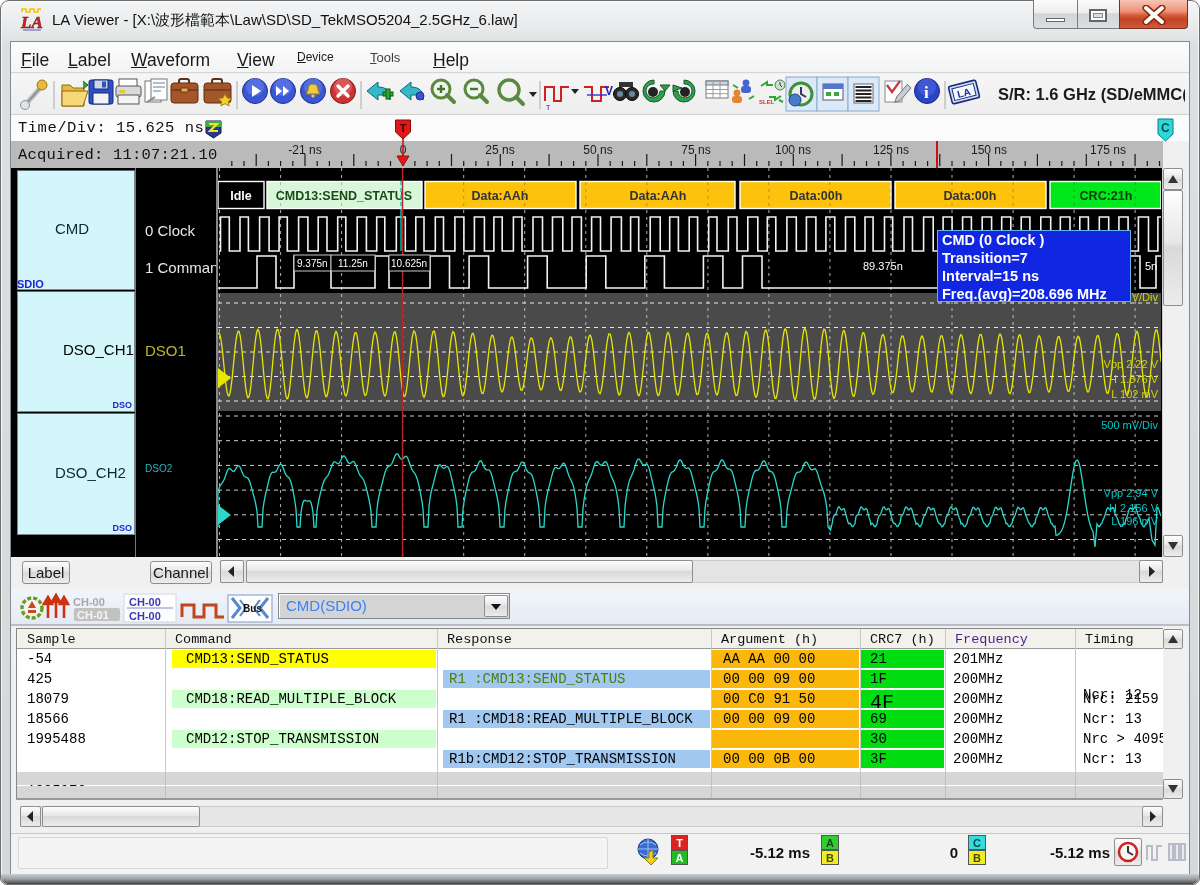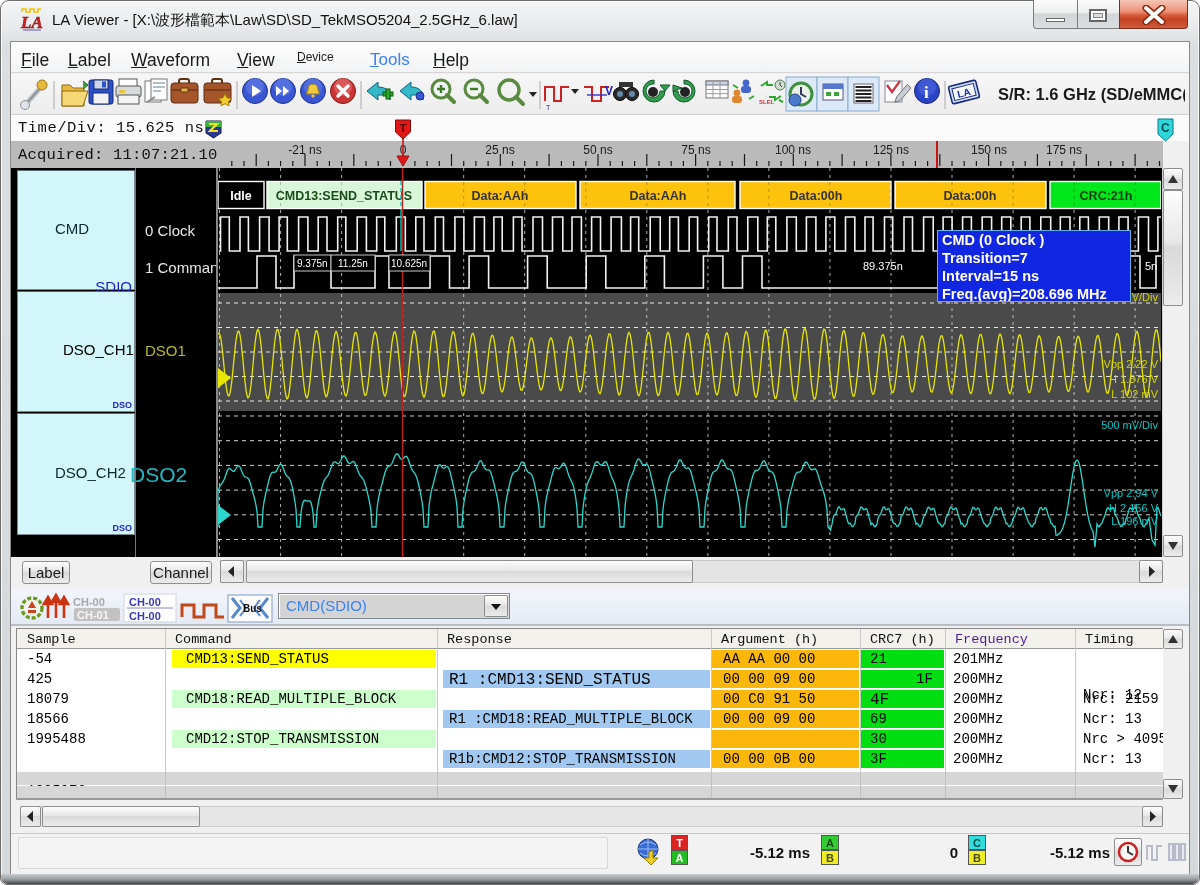--- a/index.html
+++ b/index.html
@@ -31,21 +31,21 @@
 <svg class="ab" style="left:1141px;top:5px" width="26" height="20" viewBox="0 0 26 20">
 <path d="M5,3 L21,17 M21,3 L5,17" stroke="#8a2a10" stroke-width="7" stroke-linecap="round"></path>
     <path d="M5,3 L21,17 M21,3 L5,17" stroke="#fdfdfd" stroke-width="4" stroke-linecap="round"></path>
   </svg>
 <div class="ab" style="left:11px;top:42px;width:1178px;height:31px;background:linear-gradient(#fdfdfd,#f2f3f4);border-bottom:1px solid #d6d6d6"></div>
 <div class="ab" style="left:21px;top:50px;font-size:17.5px;color:#1a1a1a"><span style="text-decoration:underline">F</span>ile</div>
 <div class="ab" style="left:68px;top:50px;font-size:17.5px;color:#1a1a1a"><span style="text-decoration:underline">L</span>abel</div>
 <div class="ab" style="left:131px;top:50px;font-size:17.5px;color:#1a1a1a"><span style="text-decoration:underline">W</span>aveform</div>
 <div class="ab" style="left:237px;top:50px;font-size:17.5px;color:#1a1a1a"><span style="text-decoration:underline">V</span>iew</div>
 <div class="ab" style="left:297px;top:50px;font-size:12px;color:#1a1a1a"><span style="text-decoration:underline">D</span>evice</div>
-<div class="ab" style="left:370px;top:50px;font-size:17px;color:#3b82f6"><span style="text-decoration:underline">T</span>ools</div>
+<div class="ab" style="left:370px;top:50px;font-size:13px;color:#404040"><span style="text-decoration:underline">T</span>ools</div>
 <div class="ab" style="left:433px;top:50px;font-size:17.5px;color:#1a1a1a"><span style="text-decoration:underline">H</span>elp</div>
 <div class="ab" style="left:11px;top:74px;width:1178px;height:41px;background:linear-gradient(#f6f6f6,#ededed);border-bottom:1px solid #d0d0d0"></div>
 <svg class="ab" style="left:16px;top:75px" width="1169" height="40" viewBox="0 0 1169 40">
     <g transform="translate(4,3)">
 <path d="M6,26 L22,8" stroke="#c3c6cc" stroke-width="5" stroke-linecap="round"></path>
 <path d="M6,26 L22,8" stroke="#8d929b" stroke-width="2" stroke-linecap="round"></path>
 <circle cx="22" cy="7" r="5" fill="#e7b93c" stroke="#9c7a18"></circle>
 <circle cx="5" cy="27" r="4.5" fill="#dfe2e6" stroke="#8d929b"></circle>
 </g>
     <line x1="38" y1="6" x2="38" y2="34" stroke="#c2c2c2" stroke-width="1.5"></line>
@@ -302,46 +302,46 @@
     <line x1="934.5" y1="20" x2="934.5" y2="25" stroke="#1a1a1a" stroke-width="1.2"></line>
   </svg>
 <div class="ab" style="left:265px;top:143px;width:80px;text-align:center;font-size:12px;color:#1a1a1a">-21 ns</div>
 <div class="ab" style="left:363px;top:143px;width:80px;text-align:center;font-size:12px;color:#1a1a1a">0</div>
 <div class="ab" style="left:460px;top:143px;width:80px;text-align:center;font-size:12px;color:#1a1a1a">25 ns</div>
 <div class="ab" style="left:558px;top:143px;width:80px;text-align:center;font-size:12px;color:#1a1a1a">50 ns</div>
 <div class="ab" style="left:656px;top:143px;width:80px;text-align:center;font-size:12px;color:#1a1a1a">75 ns</div>
 <div class="ab" style="left:753px;top:143px;width:80px;text-align:center;font-size:12px;color:#1a1a1a">100 ns</div>
 <div class="ab" style="left:851px;top:143px;width:80px;text-align:center;font-size:12px;color:#1a1a1a">125 ns</div>
 <div class="ab" style="left:949px;top:143px;width:80px;text-align:center;font-size:12px;color:#1a1a1a">150 ns</div>
-<div class="ab" style="left:1046px;top:143px;width:80px;text-align:left;font-size:12px;color:#1a1a1a">175 ns</div>
+<div class="ab" style="left:1046px;top:143px;width:80px;text-align:right;font-size:12px;color:#1a1a1a">175 ns</div>
 <div class="ab" style="left:936px;top:141px;width:2px;height:31px;background:#cc1111"></div>
 <svg class="ab" style="left:393px;top:119px" width="20" height="50" viewBox="0 0 20 50">
  <path d="M2.5,1 h15 v12 l-7.5,7 -7.5,-7 z" fill="#e01818" stroke="#8a0808"></path>
  <text x="6.8" y="12.5" font-size="11" font-weight="bold" fill="#4a0000">T</text>
  <line x1="10" y1="20" x2="10" y2="38" stroke="#d01414" stroke-width="1.6"></line>
  <path d="M4,37 h12 l-6,10 z" fill="#e01818" stroke="#a00a0a"></path>
 </svg>
 <svg class="ab" style="left:1156px;top:118px" width="19" height="24" viewBox="0 0 19 24">
  <path d="M2,1 h15 v15 l-7.5,7 -7.5,-7 z" fill="#2ed8d8" stroke="#0a7a88"></path>
  <text x="5" y="14" font-size="12" font-weight="bold" fill="#074a52">C</text>
 </svg>
 <div class="ab" style="left:11px;top:168px;width:1151px;height:389px;background:#000"></div>
 <div class="ab" style="left:17px;top:170px;width:118px;height:120px;background:#d3f6fb;border:1px solid #7a8a92;border-top-color:#5a6a72;"></div>
 <div class="ab" style="left:55px;top:220px;font-size:15px;color:#0c2830">CMD</div>
-<div class="ab" style="left:17px;top:278px;width:115px;text-align:right;font-size:15px;font-weight:normal;color:#2222cc">SDIO</div>
+<div class="ab" style="left:17px;top:278px;width:115px;font-size:11px;font-weight:bold;color:#2222cc">SDIO</div>
 <div class="ab" style="left:17px;top:291px;width:118px;height:121px;background:#d3f6fb;border:1px solid #7a8a92;border-top-color:#5a6a72;"></div>
 <div class="ab" style="left:63px;top:341px;font-size:15px;color:#000000">DSO_CH1</div>
 <div class="ab" style="left:17px;top:400px;width:115px;text-align:right;font-size:9px;font-weight:bold;color:#2222cc">DSO</div>
 <div class="ab" style="left:17px;top:413px;width:118px;height:122px;background:#d3f6fb;border:1px solid #7a8a92;border-top-color:#5a6a72;"></div>
 <div class="ab" style="left:55px;top:464px;font-size:15px;color:#0c2830">DSO_CH2</div>
 <div class="ab" style="left:17px;top:523px;width:115px;text-align:right;font-size:9px;font-weight:bold;color:#2222cc">DSO</div>
 <div class="ab" style="left:145px;top:222px;font-size:15px;color:#e8e8e8">0 Clock</div>
 <div class="ab" style="left:145px;top:259px;font-size:15px;color:#e8e8e8;width:72px;overflow:hidden;white-space:nowrap">1 Command</div>
 <div class="ab" style="left:145px;top:342px;font-size:15px;color:#b8b82a">DSO1</div>
-<div class="ab" style="left:130px;top:463px;font-size:21px;color:#22b8c4">DSO2</div>
+<div class="ab" style="left:145px;top:463px;font-size:10px;color:#22b8c4">DSO2</div>
 <div class="ab" style="left:135px;top:168px;width:1px;height:389px;background:#777"></div>
 <div class="ab" style="left:216px;top:168px;width:2px;height:389px;background:#888"></div>
 <svg class="ab" style="left:218px;top:168px" width="943" height="389" viewBox="0 0 943 389">
 <rect x="0" y="0" width="943" height="389" fill="#000"></rect>
 <rect x="0" y="125" width="943" height="118" fill="#4a4a4a"></rect>
 <path d="M0,135 H943 M0,159.5 H943 M0,184 H943 M0,208.5 H943 M0,233 H943" stroke="#e8e8e8" stroke-width="1" stroke-dasharray="4,4" fill="none"></path>
 <path d="M0,248 H943 M0,272.7 H943 M0,297.4 H943 M0,322.1 H943 M0,346.8 H943 M0,371.5 H943" stroke="#cfcfcf" stroke-width="1" stroke-dasharray="4,4" fill="none"></path>
 <path d="M1.5,0 V389 M62.6,0 V389 M123.6,0 V389 M184.7,0 V389 M245.7,0 V389 M306.7,0 V389 M367.8,0 V389 M428.8,0 V389 M489.9,0 V389 M550.9,0 V389 M611.9,0 V389 M673.0,0 V389 M734.0,0 V389 M795.1,0 V389 M856.1,0 V389 M917.1,0 V389" stroke="#cfcfcf" stroke-width="1" stroke-dasharray="3,4" fill="none" opacity="0.85"></path>
 <rect x="0" y="13.5" width="46" height="27" fill="#000000" stroke="#fff" stroke-width="1.4"></rect>
     <text x="23" y="32" text-anchor="middle" font-size="12.5" font-weight="bold" fill="#fff">Idle</text>
@@ -463,34 +463,34 @@
 <div class="ab mono" style="left:27px;top:651px;font-size:14px;color:#000">-54</div>
 <div class="ab" style="left:172px;top:650px;width:264px;height:18px;background:#ffff00"></div>
 <div class="ab mono" style="left:186px;top:651px;font-size:14px;color:#000">CMD13:SEND_STATUS</div>
 <div class="ab" style="left:712px;top:650px;width:147px;height:18px;background:#fcb80a"></div>
 <div class="ab mono" style="left:723px;top:651px;font-size:14px;color:#000">AA AA 00 00</div>
 <div class="ab" style="left:861px;top:650px;width:83px;height:18px;background:#00dd11"></div>
 <div class="ab mono" style="left:870px;top:651px;font-size:14px;color:#000">21</div>
 <div class="ab mono" style="left:953px;top:651px;font-size:14px;color:#000">201MHz</div>
 <div class="ab mono" style="left:27px;top:671px;font-size:14px;color:#000">425</div>
 <div class="ab" style="left:443px;top:670px;width:267px;height:18px;background:#a0c8f0"></div>
-<div class="ab mono" style="left:449px;top:671px;font-size:16px;color:#000000">R1 :CMD13:SEND_STATUS</div>
+<div class="ab mono" style="left:449px;top:671px;font-size:14px;color:#4d7c0f">R1 :CMD13:SEND_STATUS</div>
 <div class="ab" style="left:712px;top:670px;width:147px;height:18px;background:#fcb80a"></div>
 <div class="ab mono" style="left:723px;top:671px;font-size:14px;color:#000">00 00 09 00</div>
 <div class="ab" style="left:861px;top:670px;width:83px;height:18px;background:#00dd11"></div>
-<div class="ab mono" style="left:916px;top:671px;font-size:14px;color:#000">1F</div>
+<div class="ab mono" style="left:870px;top:671px;font-size:14px;color:#000">1F</div>
 <div class="ab mono" style="left:953px;top:671px;font-size:14px;color:#000">200MHz</div>
 <div class="ab mono" style="left:1083px;top:687px;font-size:14px;color:#000">Ncr: 12</div>
 <div class="ab mono" style="left:27px;top:691px;font-size:14px;color:#000">18079</div>
 <div class="ab" style="left:172px;top:690px;width:264px;height:18px;background:#ccffcc"></div>
 <div class="ab mono" style="left:186px;top:691px;font-size:14px;color:#000">CMD18:READ_MULTIPLE_BLOCK</div>
 <div class="ab" style="left:712px;top:690px;width:147px;height:18px;background:#fcb80a"></div>
 <div class="ab mono" style="left:723px;top:691px;font-size:14px;color:#000">00 C0 91 50</div>
 <div class="ab" style="left:861px;top:690px;width:83px;height:18px;background:#00dd11"></div>
-<div class="ab mono" style="left:870px;top:691px;font-size:16px;color:#000">4F</div>
+<div class="ab mono" style="left:870px;top:691px;font-size:20px;color:#000">4F</div>
 <div class="ab mono" style="left:953px;top:691px;font-size:14px;color:#000">200MHz</div>
 <div class="ab mono" style="left:1083px;top:691px;font-size:14px;color:#000">Nrc: 2159</div>
 <div class="ab mono" style="left:27px;top:711px;font-size:14px;color:#000">18566</div>
 <div class="ab" style="left:443px;top:710px;width:267px;height:18px;background:#a0c8f0"></div>
 <div class="ab mono" style="left:449px;top:711px;font-size:14px;color:#000">R1 :CMD18:READ_MULTIPLE_BLOCK</div>
 <div class="ab" style="left:712px;top:710px;width:147px;height:18px;background:#fcb80a"></div>
 <div class="ab mono" style="left:723px;top:711px;font-size:14px;color:#000">00 00 09 00</div>
 <div class="ab" style="left:861px;top:710px;width:83px;height:18px;background:#00dd11"></div>
 <div class="ab mono" style="left:870px;top:711px;font-size:14px;color:#000">69</div>
 <div class="ab mono" style="left:953px;top:711px;font-size:14px;color:#000">200MHz</div>

